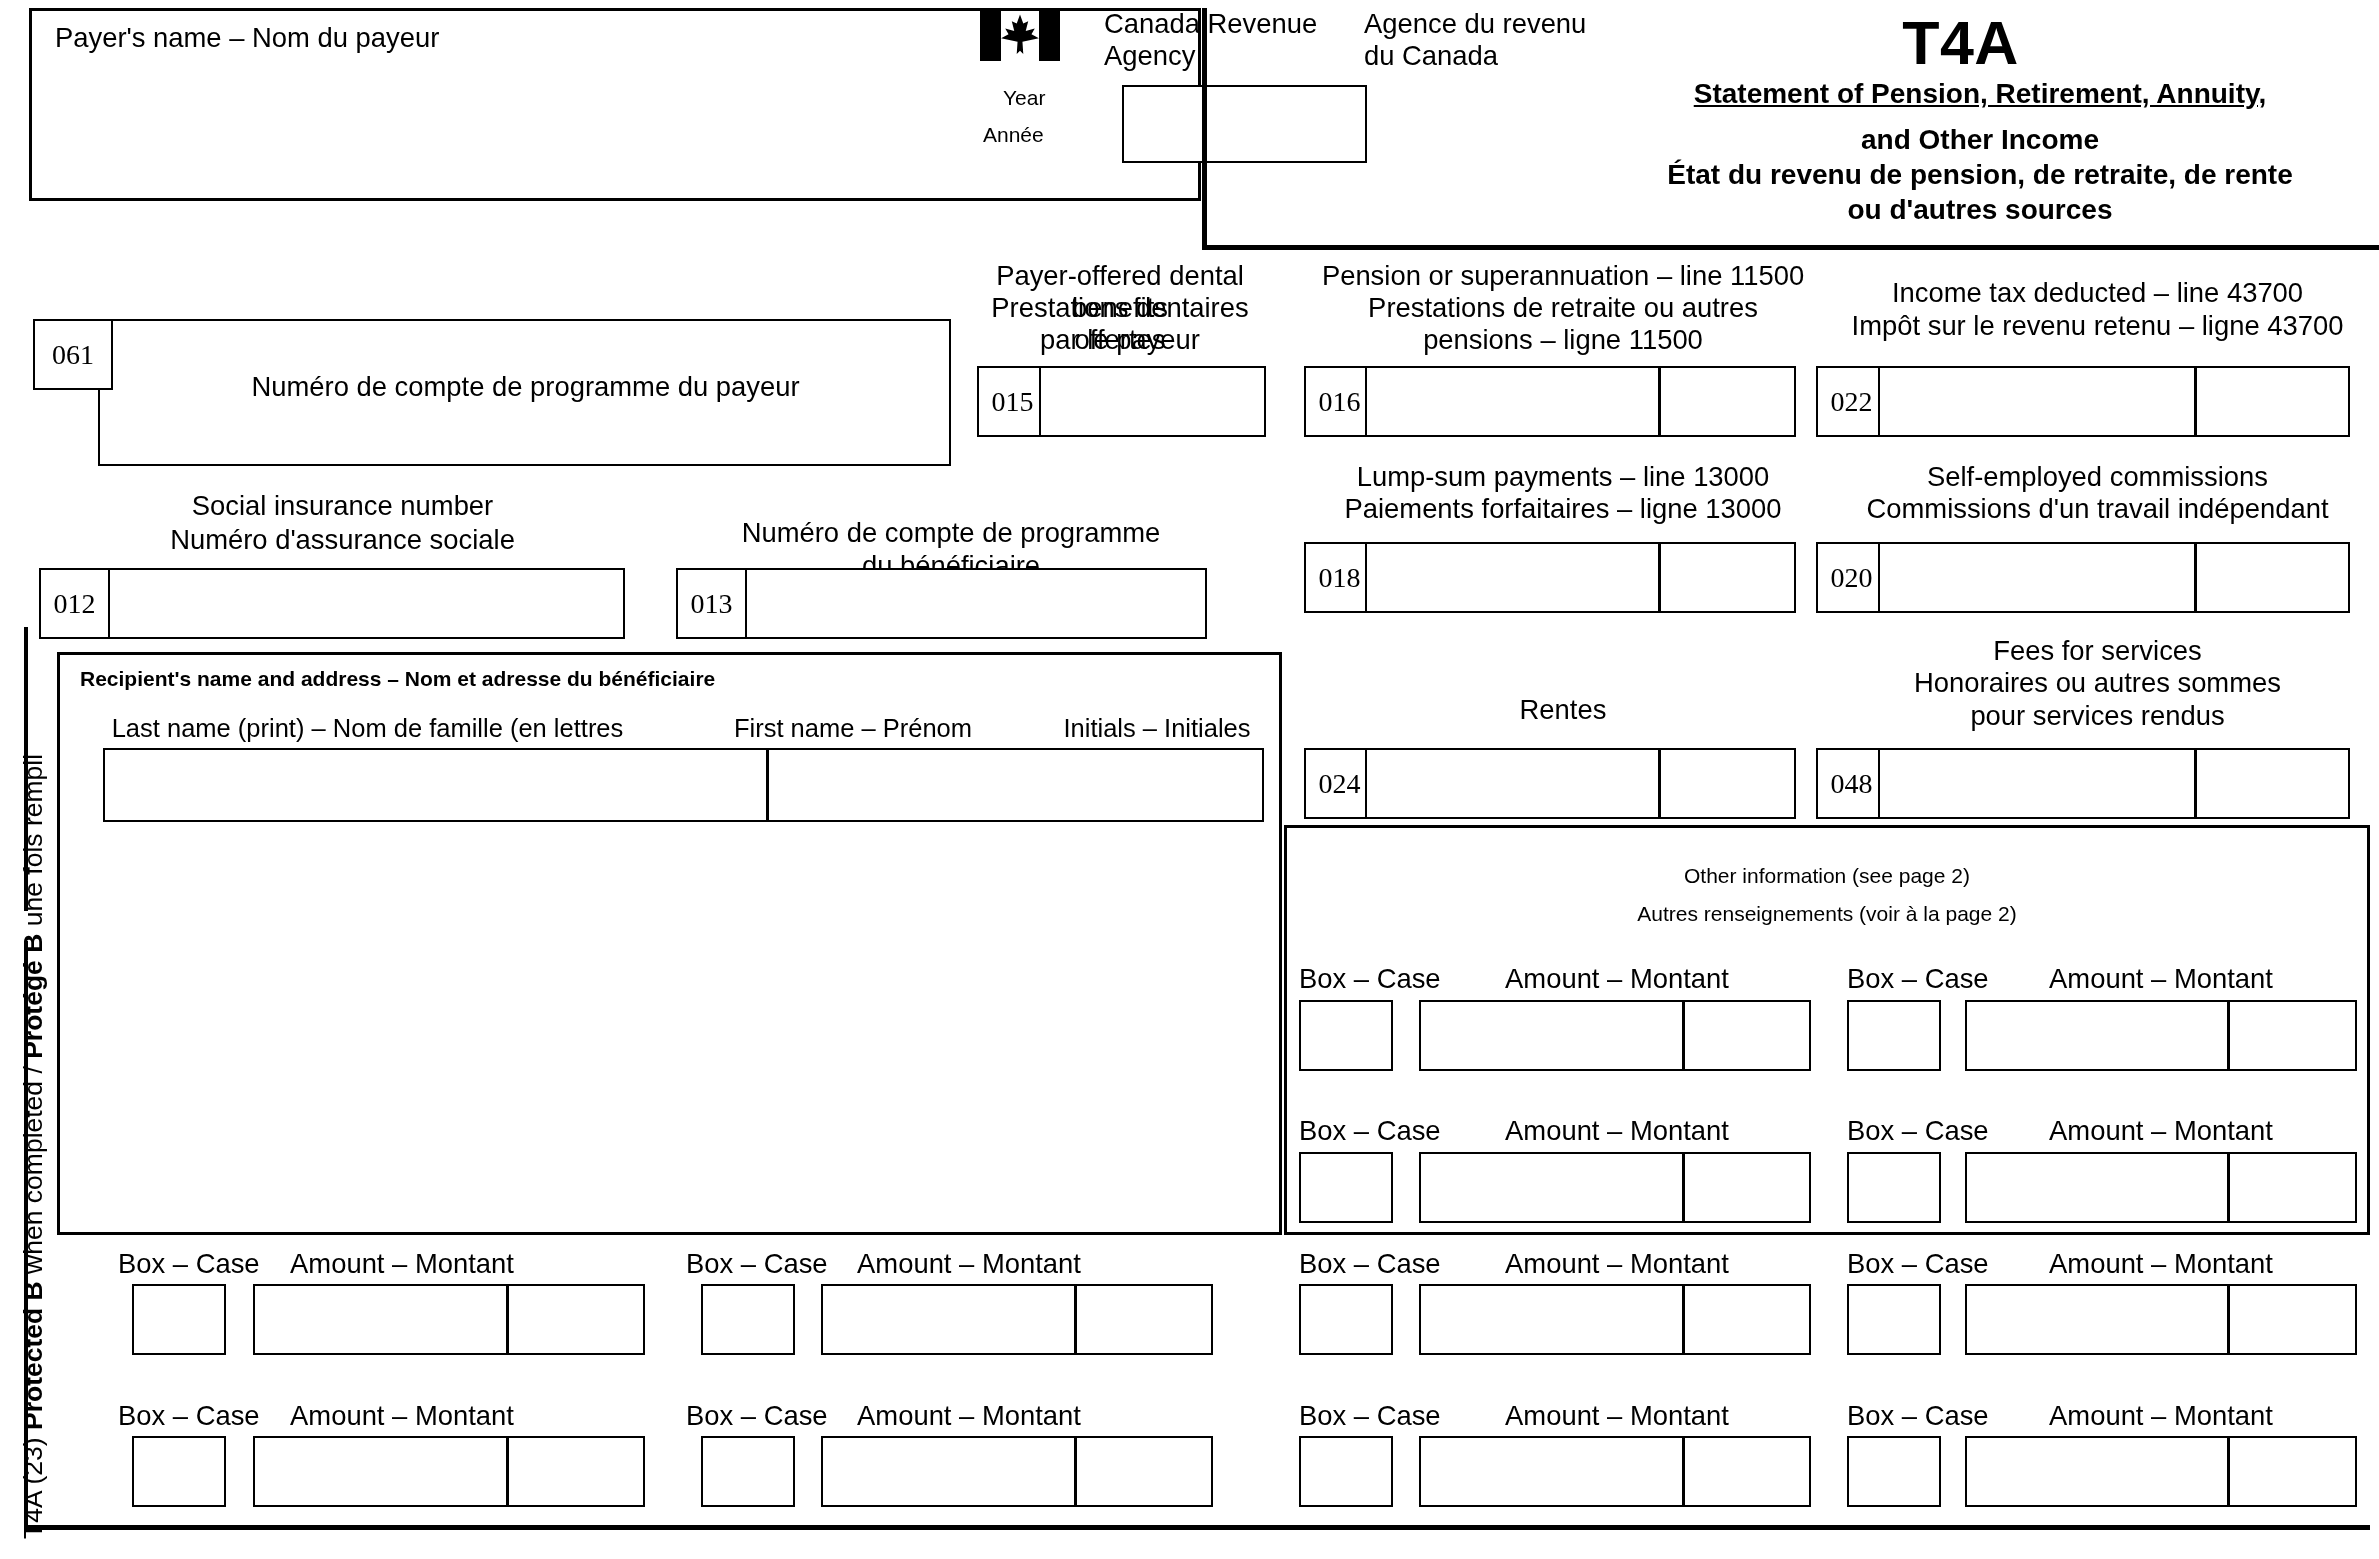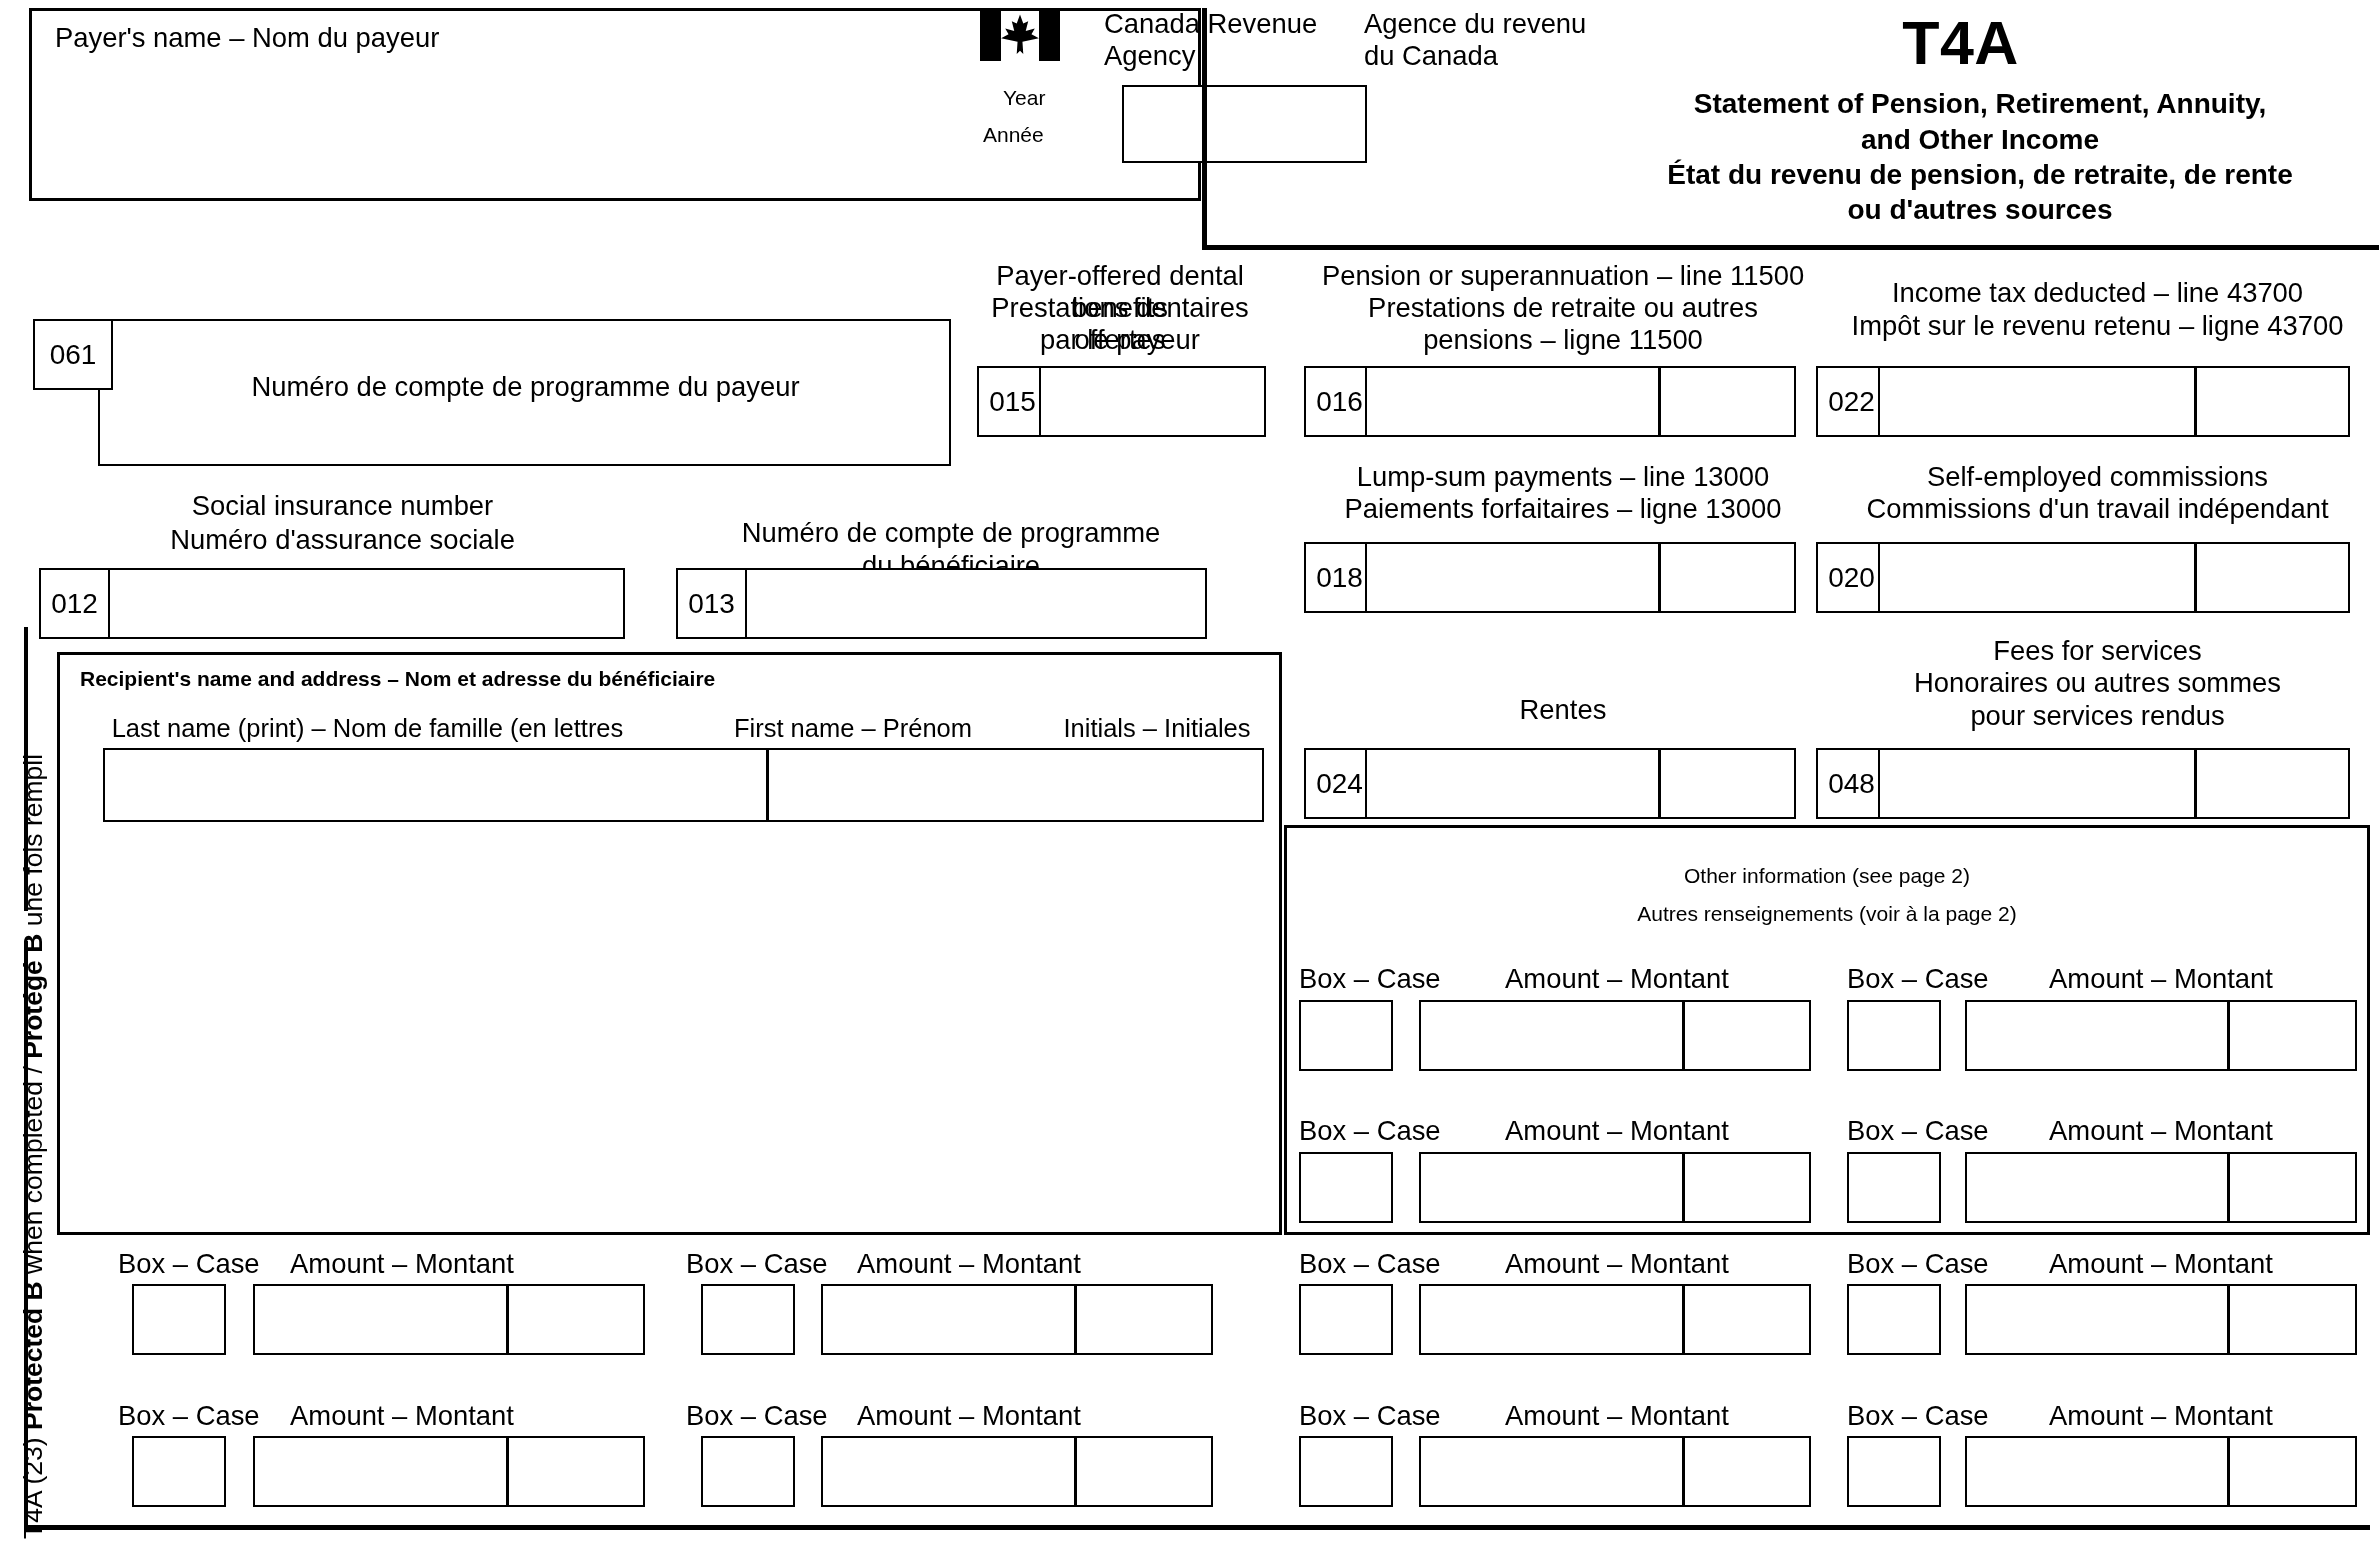--- a/index.html
+++ b/index.html
@@ -17,21 +17,21 @@
   }
   .abs{position:absolute;box-sizing:border-box;}
   .bx{position:absolute;box-sizing:border-box;border:2.9px solid #000;background:#fff;}
   .bx2{position:absolute;box-sizing:border-box;border:3.9px solid #000;background:#fff;}
   .lbl{position:absolute;box-sizing:border-box;text-align:center;line-height:1.16;}
   .f26{font-size:25.5px;}
   .f28{font-size:27.4px;}
   .f30{font-size:21px;}
   .code{
     position:absolute;box-sizing:border-box;border:2.9px solid #000;background:#fff;
-    display:flex;align-items:center;justify-content:center;font-size:28px;
+    display:flex;align-items:center;justify-content:center;font-size:28px;font-family:Liberation Serif, serif;
   }
   .vline{position:absolute;background:#000;}
   .hline{position:absolute;background:#000;}
   .bold{font-weight:bold;}
   .title-t4a{font-size:61px;font-weight:bold;letter-spacing:0.5px;}
   .title-sub{font-size:28px;font-weight:bold;line-height:1.26;}
   
   .flag{position:absolute;width:80px;height:51px;}
   .flag .bar{position:absolute;top:0;width:20.6px;height:51px;background:#000;}
   .flag .bar.l{left:0;}
@@ -66,21 +66,21 @@
   <div class="abs f28" style="left:1104px;top:40px;">Agency</div>
   <div class="abs f28" style="left:1364px;top:7.8px;">Agence du revenu</div>
   <div class="abs f28" style="left:1364px;top:40px;">du Canada</div>
 
   <div class="abs f30" style="left:1003px;top:86px;">Year</div>
   <div class="abs f30" style="left:983px;top:123px;">Année</div>
   <div class="bx" style="left:1122px;top:85px;width:245px;height:78px;"></div>
   <div class="abs" style="left:1137px;top:103px;font-size:29px;"></div>
 
   <div class="abs title-t4a" style="left:0;top:7.8px;width:2372px;text-align:center;text-indent:1549px;">T4A</div>
-  <div class="lbl title-sub" style="left:1588px;top:86px;width:784px;">Statement of Pension, Retirement, Annuity,</div>
+  <div class="lbl title-sub" style="left:1588px;top:76px;width:784px;text-decoration:underline;">Statement of Pension, Retirement, Annuity,</div>
   <div class="lbl title-sub" style="left:1588px;top:122px;width:784px;">and Other Income</div>
   <div class="lbl title-sub" style="left:1588px;top:157px;width:784px;">État du revenu de pension, de retraite, de rente</div>
   <div class="lbl title-sub" style="left:1588px;top:192px;width:784px;">ou d'autres sources</div>
 
   <div class="hline" style="left:1202px;top:245px;width:1178px;height:4.9px;"></div>
 
   <div class="vline" style="left:1202px;top:7.8px;width:4.9px;height:242px;"></div>
 
   <div class="bx" style="left:98px;top:319px;width:853px;height:147px;"></div>
   <div class="code" style="left:33px;top:319px;width:80px;height:71px;">061</div>

